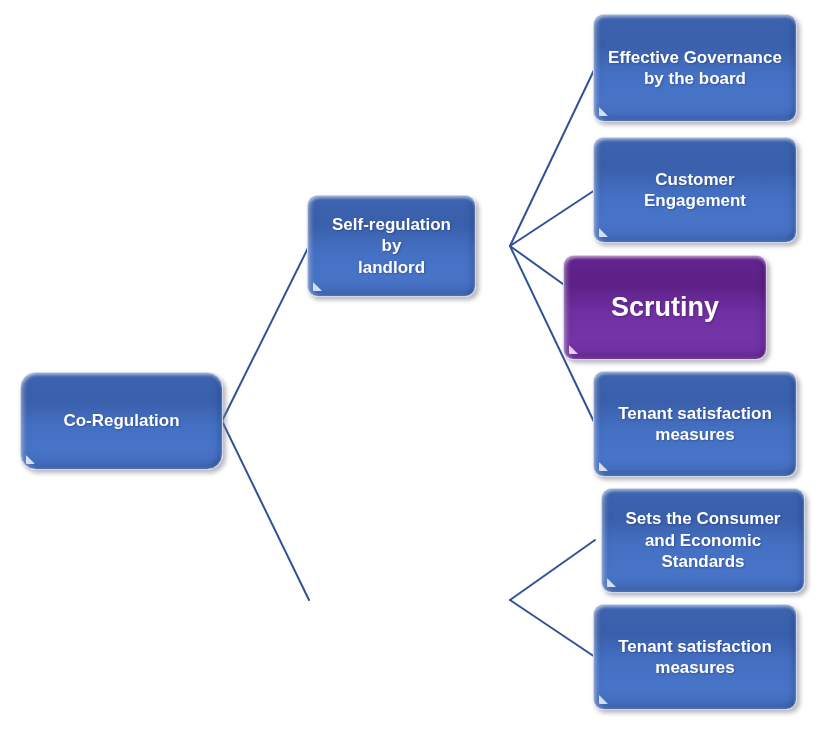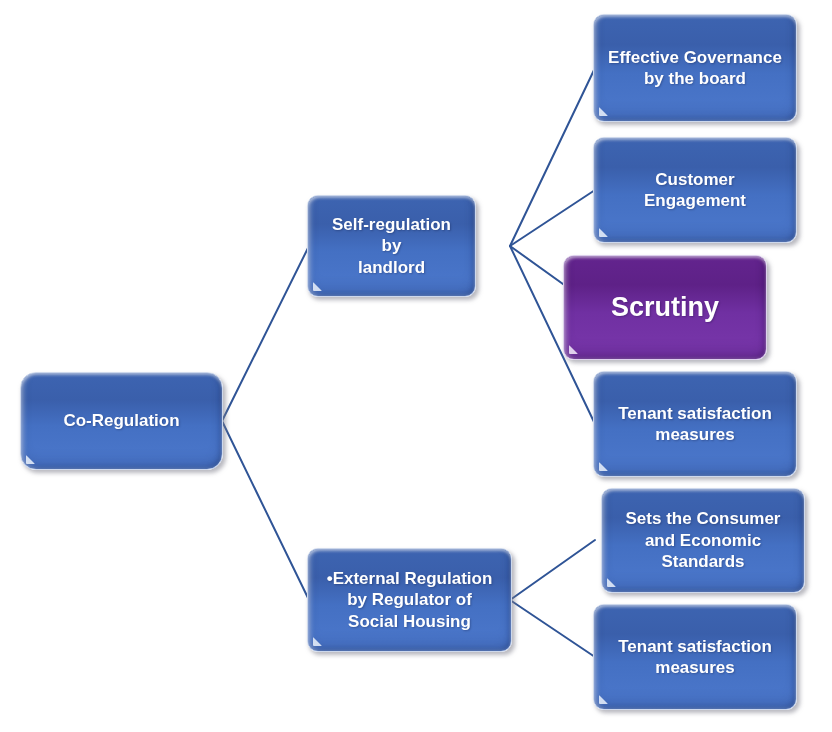--- a/index.html
+++ b/index.html
@@ -100,23 +100,20 @@
       <line x1="510" y1="600" x2="595" y2="540"></line>
       <line x1="510" y1="600" x2="595" y2="657"></line>
     </g>
   </svg>
 
   <div class="node pos-root">Co-Regulation</div>
 
   <div class="node pos-branch1">Self-regulation by
 landlord</div>
 
-  <div class="node pos-branch2">•External Regulation
-by Regulator of
-Social Housing</div>
 
   <div class="node pos-leaf1">Effective Governance
 by the board</div>
 
   <div class="node pos-leaf2">Customer
 Engagement</div>
 
   <div class="node purple pos-leaf3">Scrutiny</div>
 
   <div class="node pos-leaf4">Tenant satisfaction

